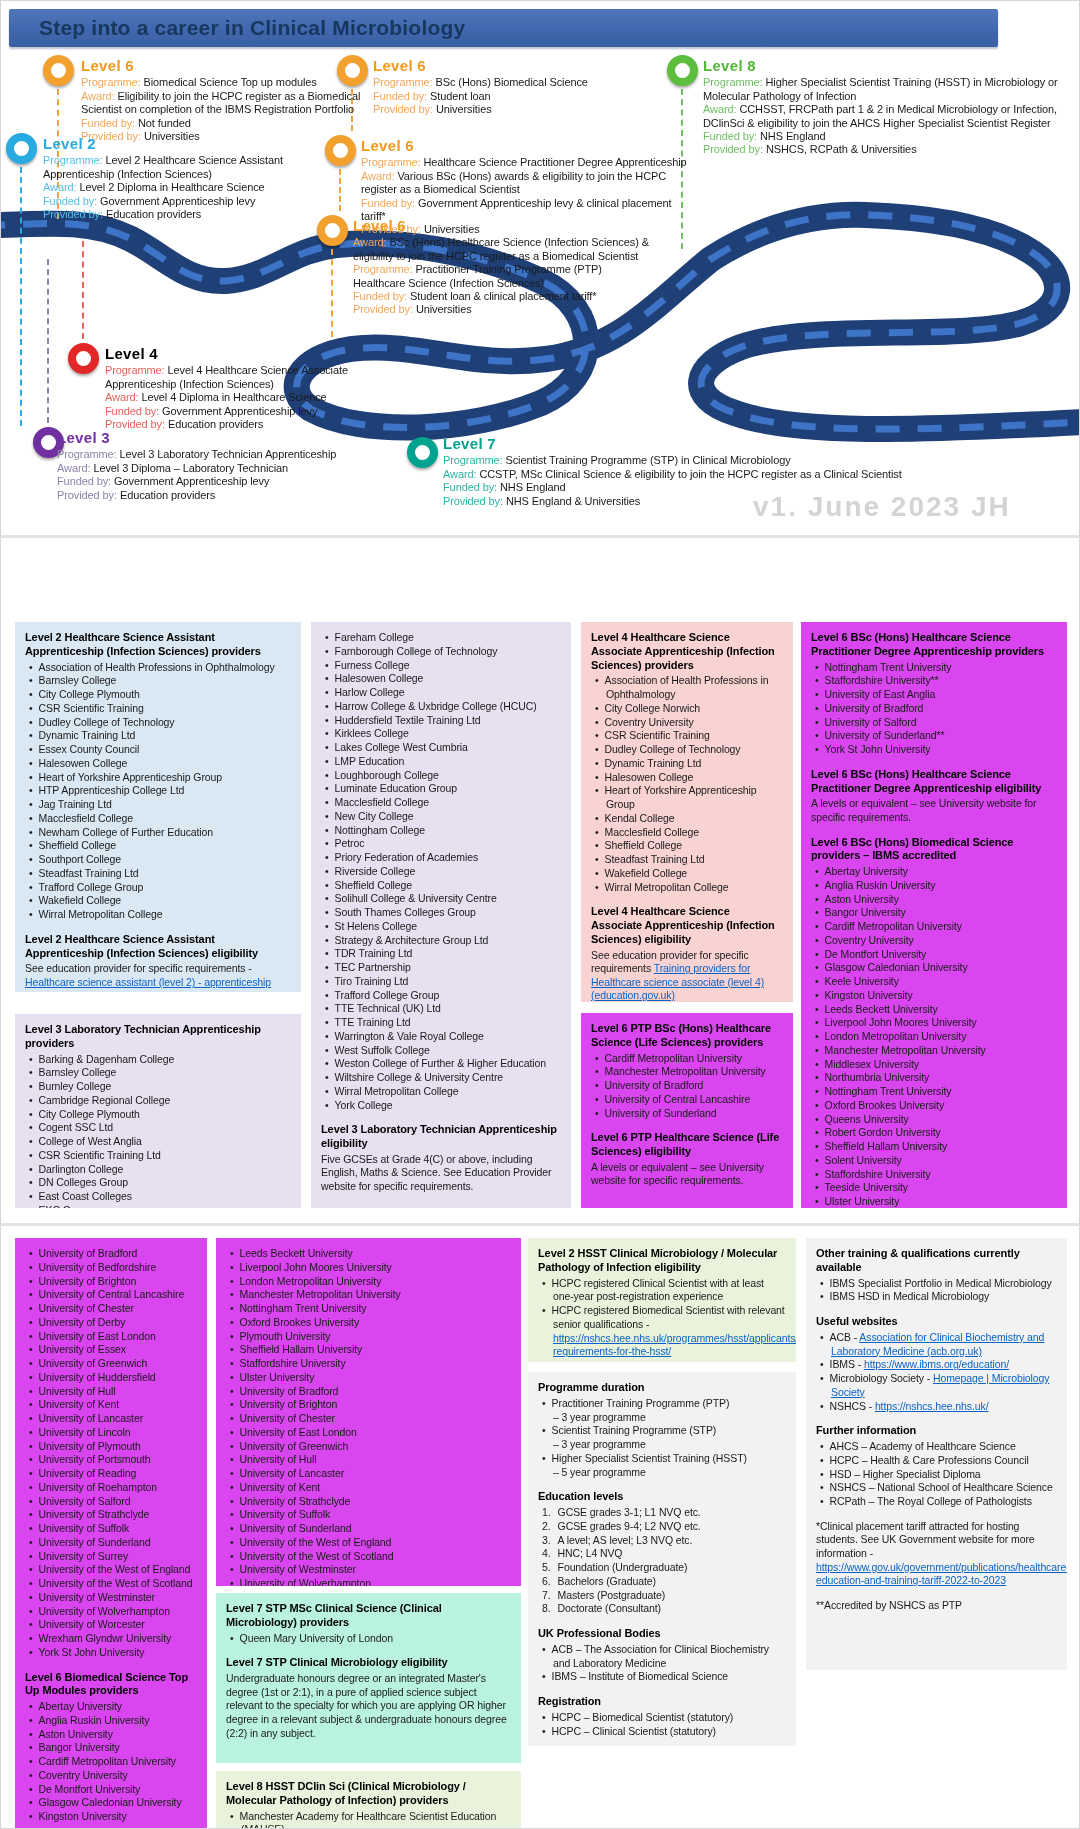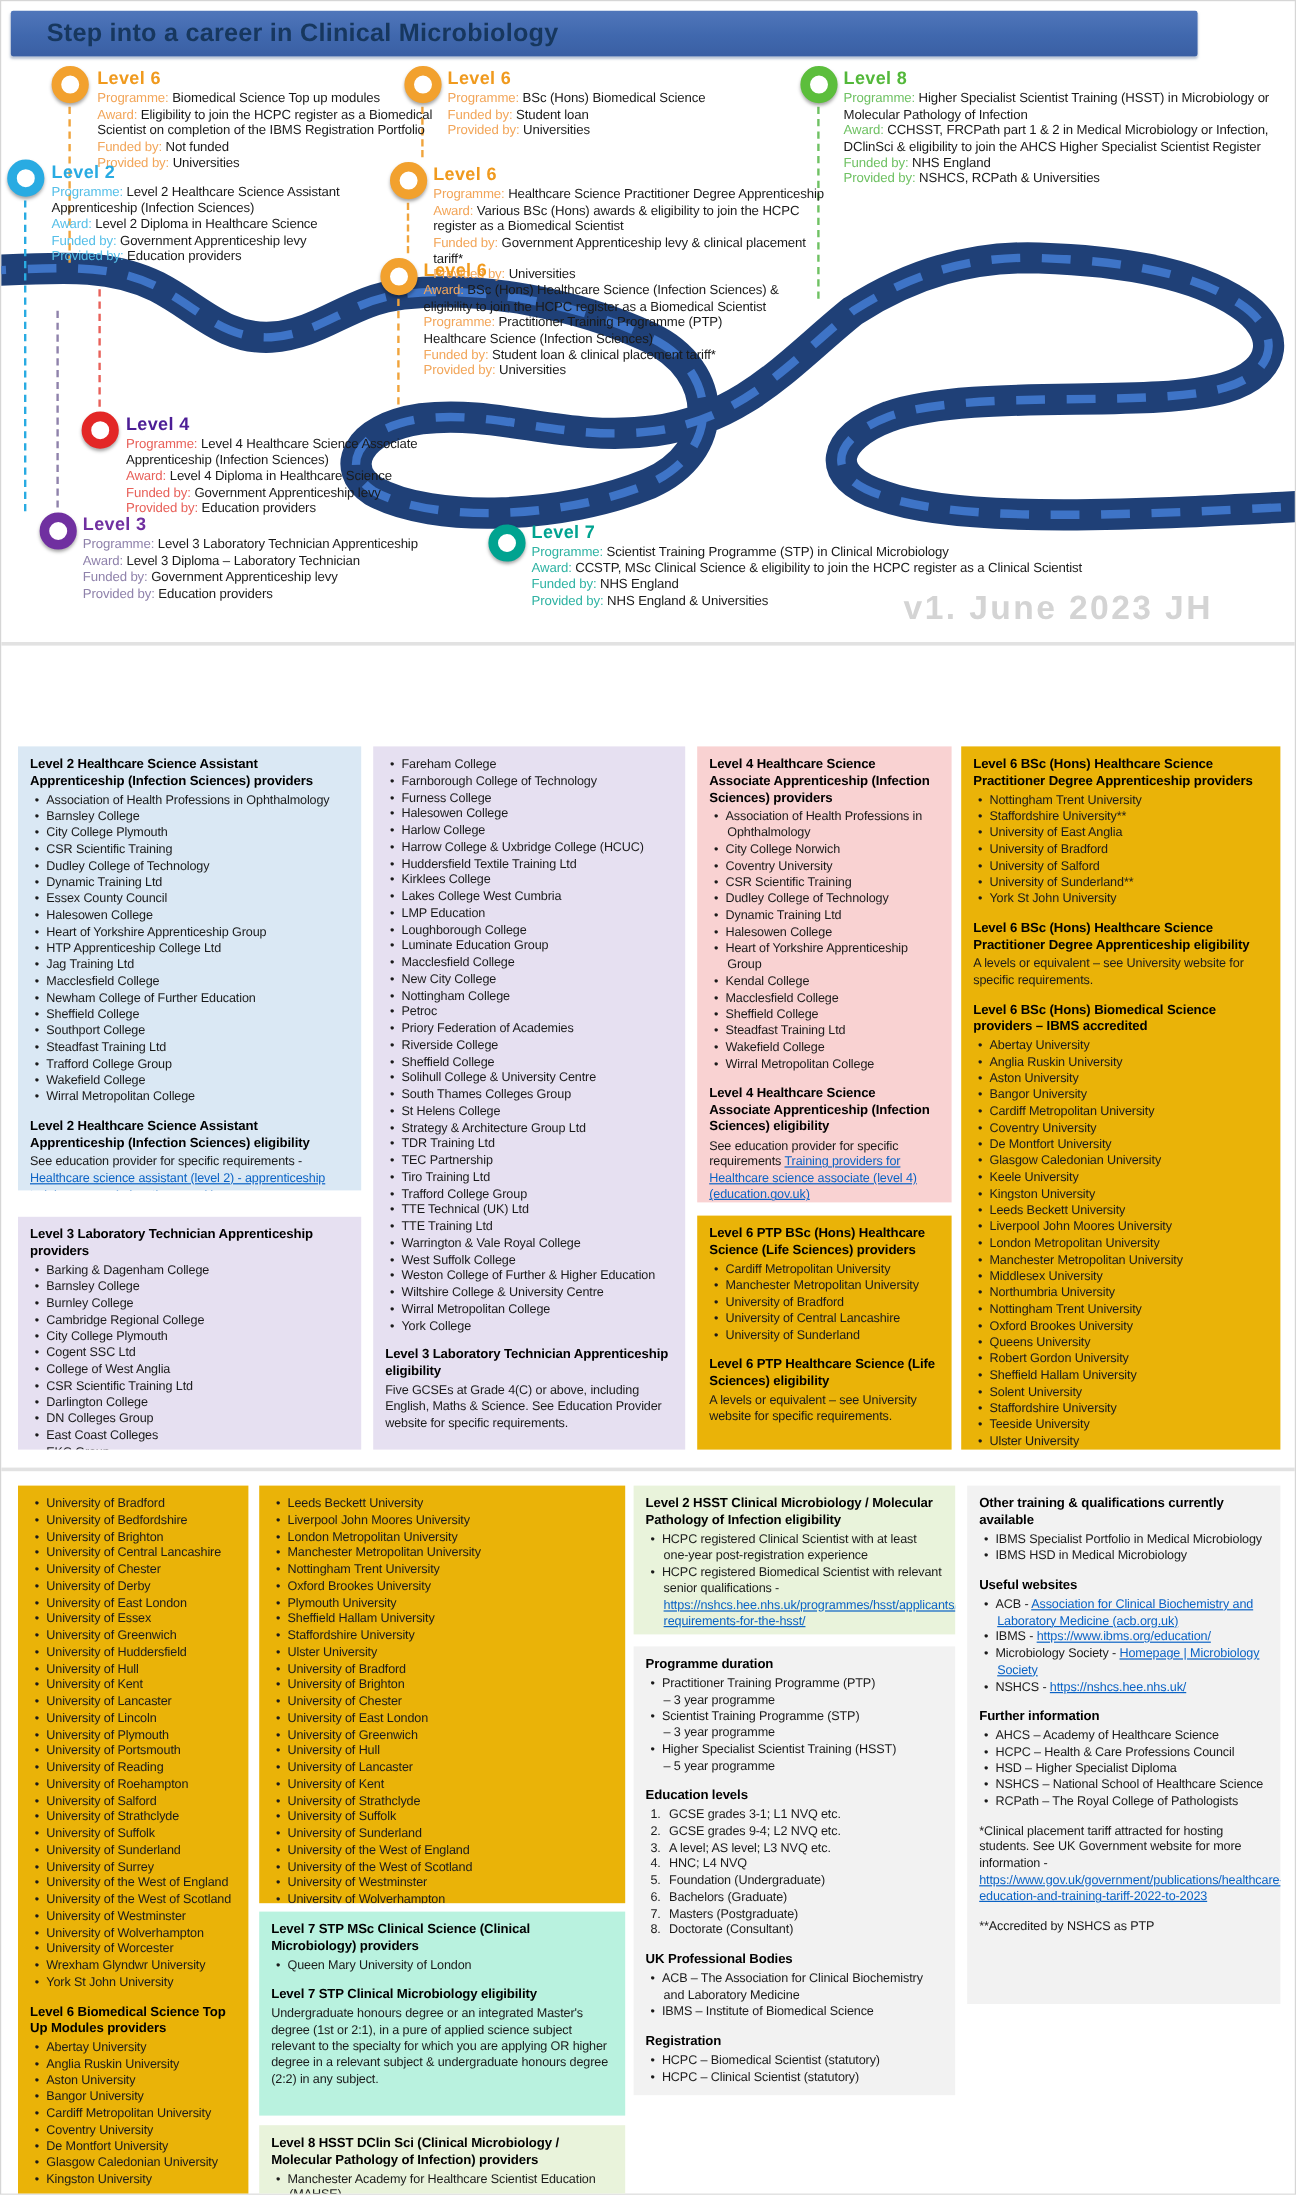--- a/index.html
+++ b/index.html
@@ -14,41 +14,41 @@
   #roadmap{position:absolute;left:0;top:46px;width:1080px;height:484px;}
   .marker{position:absolute;width:15px;height:15px;border-radius:50%;background:#fff;box-shadow:0 2px 3px rgba(0,0,0,.35);}
   .connector{position:absolute;width:0;}
   .lvl{position:absolute;font-size:11px;line-height:1.22;letter-spacing:-.1px;}
   .lvl .lvl-title{font-size:15px;font-weight:bold;margin-bottom:1px;letter-spacing:.3px;}
   .lvl .frow{margin:0;}
   .lvl .flbl{font-weight:normal;}
   .lvl .fval{color:#1a1a1a;}
   .c-orange{color:#f09a1e}.c-orange-l{color:#f2a65a}
   .c-blue{color:#29abe2}.c-blue-l{color:#55bfe8}
-  .c-red{color:#4c1d95}.c-red-l{color:#e8615a}
+  .c-red{color:#000000}.c-red-l{color:#e8615a}
   .c-purple{color:#7030a0}.c-purple-l{color:#8f82ab}
   .c-teal{color:#00a390}.c-teal-l{color:#2fb3a3}
   .c-green{color:#53b83a}.c-green-l{color:#6fc163}
   .watermark{position:absolute;left:752px;top:490px;font-size:28px;font-weight:bold;color:#d4d4d4;letter-spacing:2px;}
   .divider{position:absolute;left:0;width:1080px;height:3px;background:#e2e2e2;}
   
   .box{position:absolute;box-sizing:border-box;padding:9px 10px;font-size:10.5px;line-height:1.3;overflow:hidden;letter-spacing:-.1px;}
   .box h3{margin:0 0 2px 0;font-size:11px;line-height:1.25;color:#000;}
   .box h3.gap{margin-top:11px;}
   .box ul{margin:0 0 0 0;padding:0;list-style:none;}
   .box li{padding-left:15px;text-indent:-11px;line-height:1.31;}
   .box li::before{content:"•";padding-right:6px;}
   .box p{margin:0;}
   .box ol{margin:0;padding:0;list-style:none;counter-reset:n;}
   .box ol li{counter-increment:n;padding-left:18px;text-indent:-14px;}
   .box ol li::before{content:counter(n) ".";padding-right:7px;}
   .prelike li{white-space:pre-line;}
   .link{color:#0b63c5;text-decoration:underline;cursor:pointer;}
   .bg-blue{background:#dae8f4}.bg-lav{background:#e6e0f1}.bg-pink{background:#f9d2d2}
-  .bg-peach{background:#eab308}.bg-mint{background:#b9f2df}.bg-green{background:#e9f3db}.bg-gray{background:#f2f2f2}
+  .bg-peach{background:#d946ef}.bg-mint{background:#b9f2df}.bg-green{background:#e9f3db}.bg-gray{background:#f2f2f2}
 </style>
 </head>
 <body>
 
 <div id="page">
 
   <div class="titlebar">
     <h1>Step into a career in Clinical Microbiology</h1>
   </div>
 
@@ -140,21 +140,21 @@
     </div>
     <div class="lvl" style="left:104px;top:298px;width:290px">
       <div class="lvl-title c-red">Level 4</div>
       <div>
           <div class="frow"><span class="flbl c-red-l">Programme:</span><span class="fval"> Level 4 Healthcare Science Associate Apprenticeship (Infection Sciences)</span></div>
           <div class="frow"><span class="flbl c-red-l">Award:</span><span class="fval"> Level 4 Diploma in Healthcare Science</span></div>
           <div class="frow"><span class="flbl c-red-l">Funded by:</span><span class="fval"> Government Apprenticeship levy</span></div>
           <div class="frow"><span class="flbl c-red-l">Provided by:</span><span class="fval"> Education providers</span></div>
         </div>
     </div>
-    <div class="lvl" style="left:68px;top:382px;width:340px">
+    <div class="lvl" style="left:56px;top:382px;width:340px">
       <div class="lvl-title c-purple">Level 3</div>
       <div>
           <div class="frow"><span class="flbl c-purple-l">Programme:</span><span class="fval"> Level 3 Laboratory Technician Apprenticeship</span></div>
           <div class="frow"><span class="flbl c-purple-l">Award:</span><span class="fval"> Level 3 Diploma – Laboratory Technician</span></div>
           <div class="frow"><span class="flbl c-purple-l">Funded by:</span><span class="fval"> Government Apprenticeship levy</span></div>
           <div class="frow"><span class="flbl c-purple-l">Provided by:</span><span class="fval"> Education providers</span></div>
         </div>
     </div>
     <div class="lvl" style="left:442px;top:388px;width:560px">
       <div class="lvl-title c-teal">Level 7</div>

